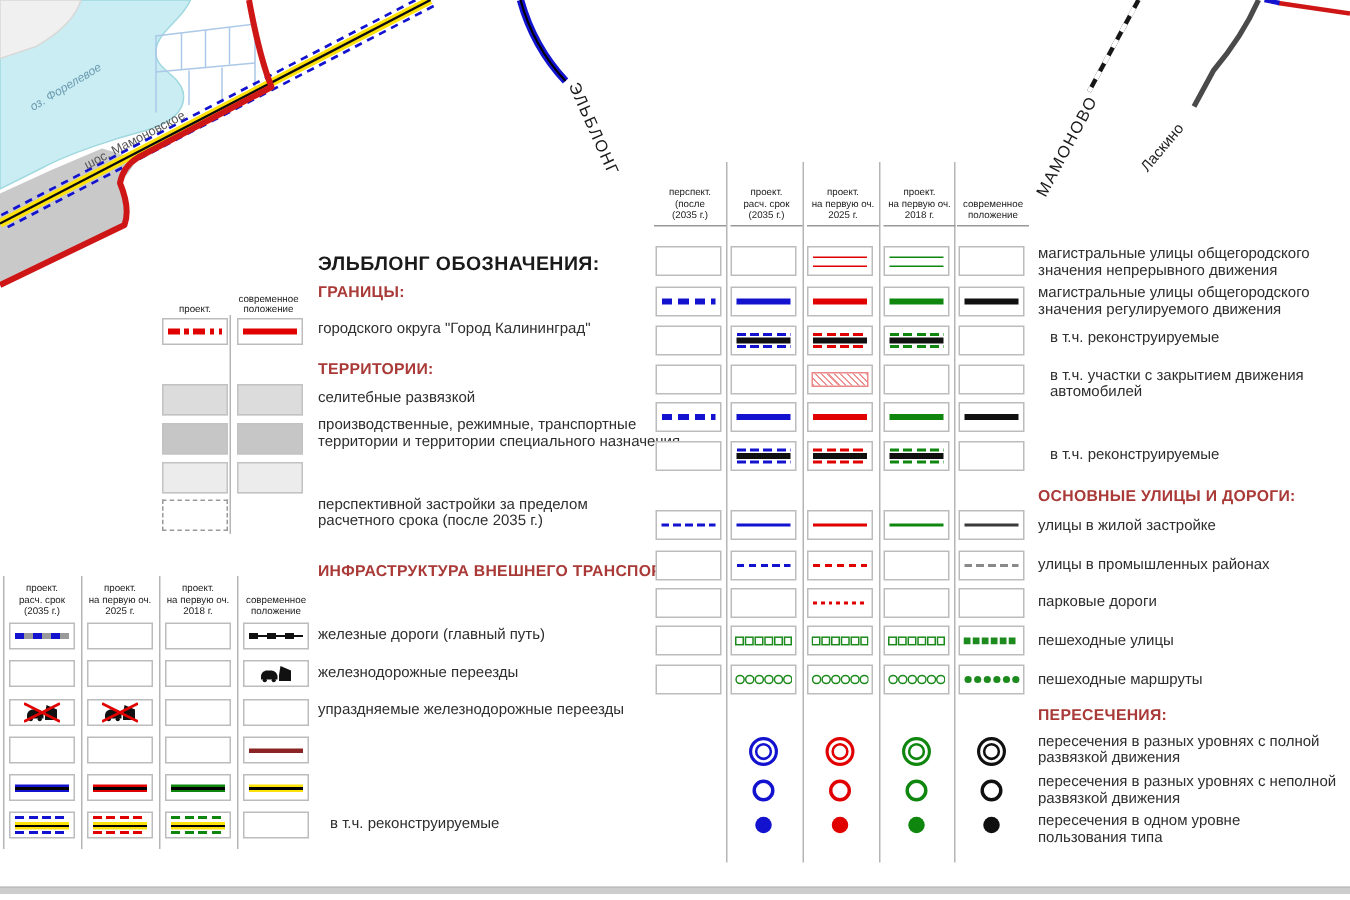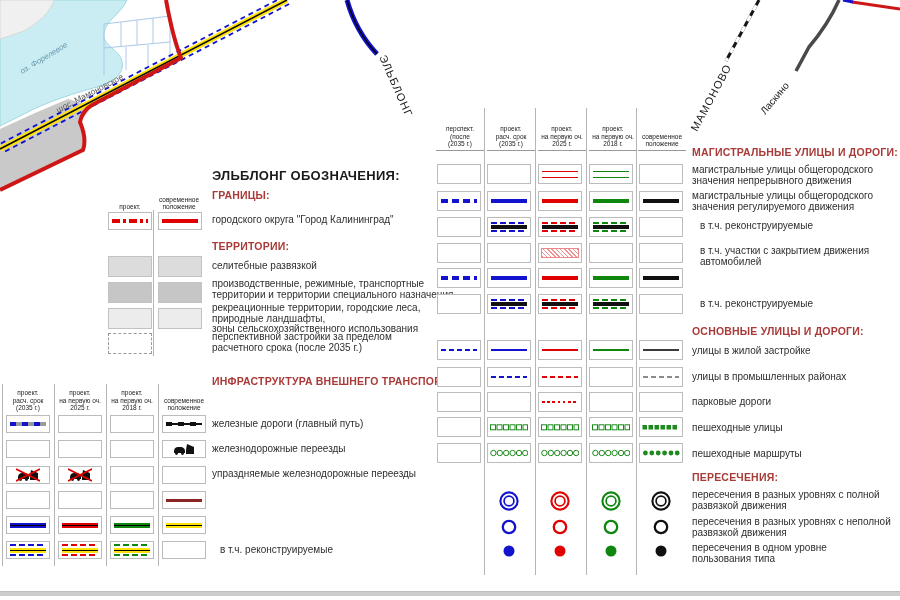--- a/index.html
+++ b/index.html
@@ -113,23 +113,20 @@
   <i class="tswatch" style="left:158px;top:256px;background:var(--terr-light)"></i>
   <div class="lbl" style="left:212px;top:261px">селитебные развязкой</div>
 
   <i class="tswatch" style="left:108px;top:282px;background:var(--terr-mid)"></i>
   <i class="tswatch" style="left:158px;top:282px;background:var(--terr-mid)"></i>
   <div class="lbl" style="left:212px;top:279px">производственные, режимные, транспортные
 территории и территории специального назначения</div>
 
   <i class="tswatch" style="left:108px;top:308px;background:var(--terr-pale)"></i>
   <i class="tswatch" style="left:158px;top:308px;background:var(--terr-pale)"></i>
-  <div class="lbl" style="left:212px;top:303px">рекреационные территории, городские леса,
-природные ландшафты,
-зоны сельскохозяйственного использования</div>
 
   <i class="dashedbox" style="left:108px;top:333px"></i>
   <div class="lbl" style="left:212px;top:332px">перспективной застройки за пределом
 расчетного срока (после 2035 г.)</div>
 
   <div class="hd" style="left:212px;top:375px">ИНФРАСТРУКТУРА ВНЕШНЕГО ТРАНСПОРТА:</div>
 
   <i class="vd" style="left:2px;top:384px;height:182px"></i>
   <i class="vd" style="left:54px;top:384px;height:182px"></i>
   <i class="vd" style="left:106px;top:384px;height:182px"></i>
@@ -524,21 +521,20 @@
   <i class="circ" style="left:554px;top:543px;color:var(--line-red)"><svg width="12" height="12">
         <circle cx="6" cy="6" r="5.5" fill="currentColor"></circle>
       </svg></i>
   <i class="circ" style="left:605px;top:543px;color:var(--line-green)"><svg width="12" height="12">
         <circle cx="6" cy="6" r="5.5" fill="currentColor"></circle>
       </svg></i>
   <i class="circ" style="left:655px;top:543px;color:var(--line-black)"><svg width="12" height="12">
         <circle cx="6" cy="6" r="5.5" fill="currentColor"></circle>
       </svg></i>
 
-  <div class="hd" style="left:692px;top:146px">МАГИСТРАЛЬНЫЕ УЛИЦЫ И ДОРОГИ:</div>
   <div class="lbl" style="left:692px;top:165px">магистральные улицы общегородского
 значения непрерывного движения</div>
   <div class="lbl" style="left:692px;top:191px">магистральные улицы общегородского
 значения регулируемого движения</div>
   <div class="lbl" style="left:700px;top:221px">в т.ч. реконструируемые</div>
   <div class="lbl" style="left:700px;top:246px;width:200px">в т.ч. участки с закрытием движения автомобилей</div>
   <div class="lbl" style="left:700px;top:299px">в т.ч. реконструируемые</div>
 
   <div class="hd" style="left:692px;top:325px">ОСНОВНЫЕ УЛИЦЫ И ДОРОГИ:</div>
   <div class="lbl" style="left:692px;top:346px">улицы в жилой застройке</div>

